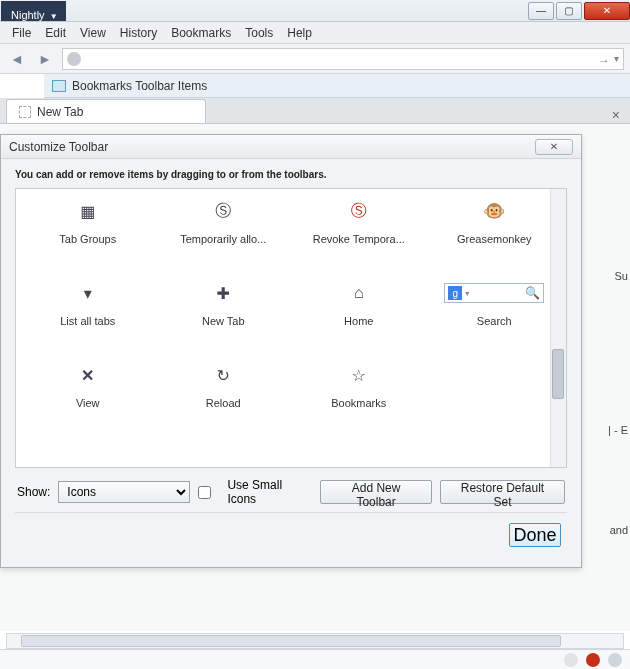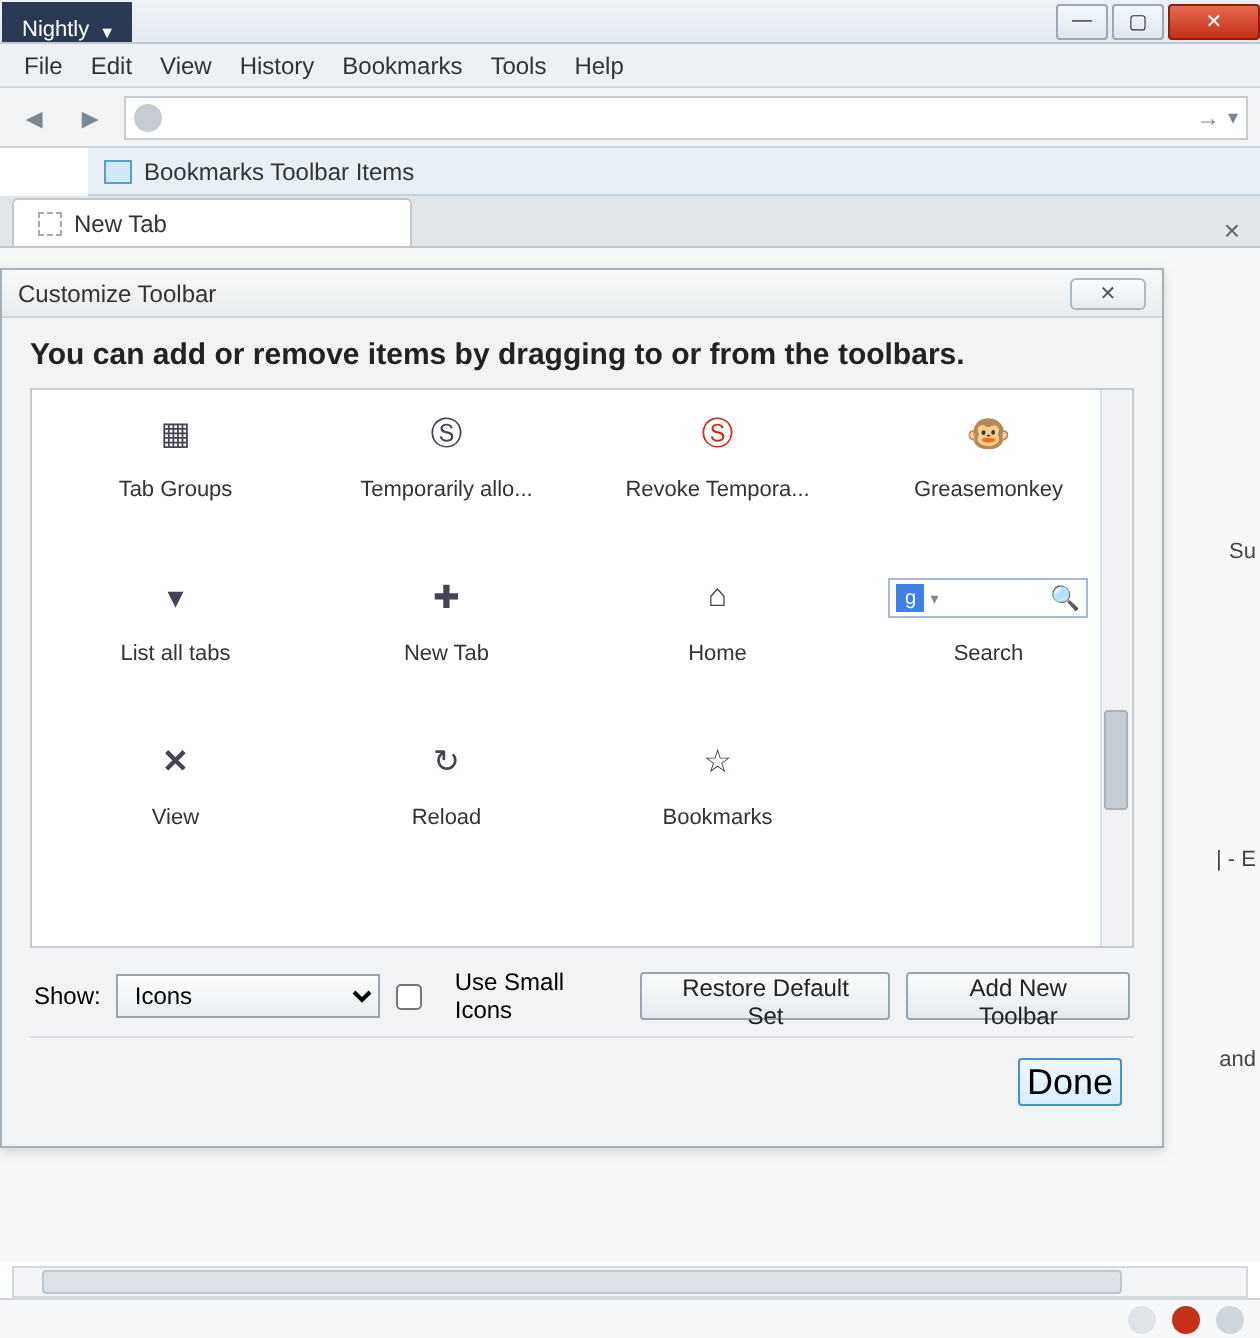--- a/index.html
+++ b/index.html
@@ -36,21 +36,21 @@
 .tab-close { margin-left:auto; font-size:14px; color:#666; padding-right:4px;}
 
 
 .workspace { position:relative; height: calc(669px - 22px - 22px - 30px - 24px - 26px - 18px - 20px); background:#f7f8f8; }
 
 
 .dialog { position:absolute; left:0; top:10px; width:582px; border:1px solid #a8b0b8; background:#f1f3f4; box-shadow:0 2px 6px rgba(0,0,0,0.15);}
 .dialog-title { height:24px; display:flex; align-items:center; padding:0 8px; font-size:12px; color:#333; background:linear-gradient(#f7f9fa,#e9ecee); border-bottom:1px solid #cfd5db;}
 .dialog-close { margin-left:auto; width:38px; height:16px; border:1px solid #b0b8c0; border-radius:3px; background:linear-gradient(#fafcfe,#e6ebef); display:flex; align-items:center; justify-content:center; font-size:10px; color:#555;}
 .dialog-body { padding:10px 14px;}
-.instruction { font-size:15px; font-weight:bold; color:#222; margin-bottom:8px;}
+.instruction { font-size:10px; font-weight:bold; color:#222; margin-bottom:8px;}
 .palette { border:1px solid #c6ccd2; background:#fff; height:280px; overflow:auto; padding:10px 8px; position:relative;}
 .grid { display:grid; grid-template-columns: repeat(4, 1fr); gap:10px 8px;}
 .item { display:flex; flex-direction:column; align-items:center; gap:10px; font-size:11px; color:#333; height:72px;}
 .item .ico-slot { height:24px; display:flex; align-items:center; justify-content:center; font-size:16px; color:#445;}
 .item .label { text-align:center; max-width:110px; white-space:nowrap; overflow:hidden; text-overflow:ellipsis;}
 .scrollbar-v { position:absolute; right:0; top:0; bottom:0; width:16px; background:#f0f2f4; border-left:1px solid #dde2e6;}
 .thumb { position:absolute; right:2px; top:160px; width:12px; height:50px; background:#c5ccd3; border:1px solid #a9b2ba; border-radius:2px;}
 
 .searchbox { display:flex; align-items:center; border:1px solid #a8b8d0; height:20px; width:100px; background:#fff; padding:0 3px; gap:3px;}
 .searchbox .g { width:14px; height:14px; background:#3f7fe8; color:#fff; font-size:10px; display:flex; align-items:center; justify-content:center;}
@@ -196,22 +196,22 @@
 
       <div class="bottom-row">
         <span>Show:</span>
         <select class="show-select">
           <option>Icons</option>
         </select>
         <label>
           <input type="checkbox" style="">
           <span>Use Small Icons</span>
         </label>
+        <button class="btn" style="margin-left:auto;">Add New Toolbar</button>
         <button class="btn">Restore Default Set</button>
-        <button class="btn" style="margin-left:auto;">Add New Toolbar</button>
       </div>
 
       <div class="done-row">
         <button class="btn-done">Done</button>
       </div>
     </div>
   </div>
 </div>
 
 <div class="hscroll">

